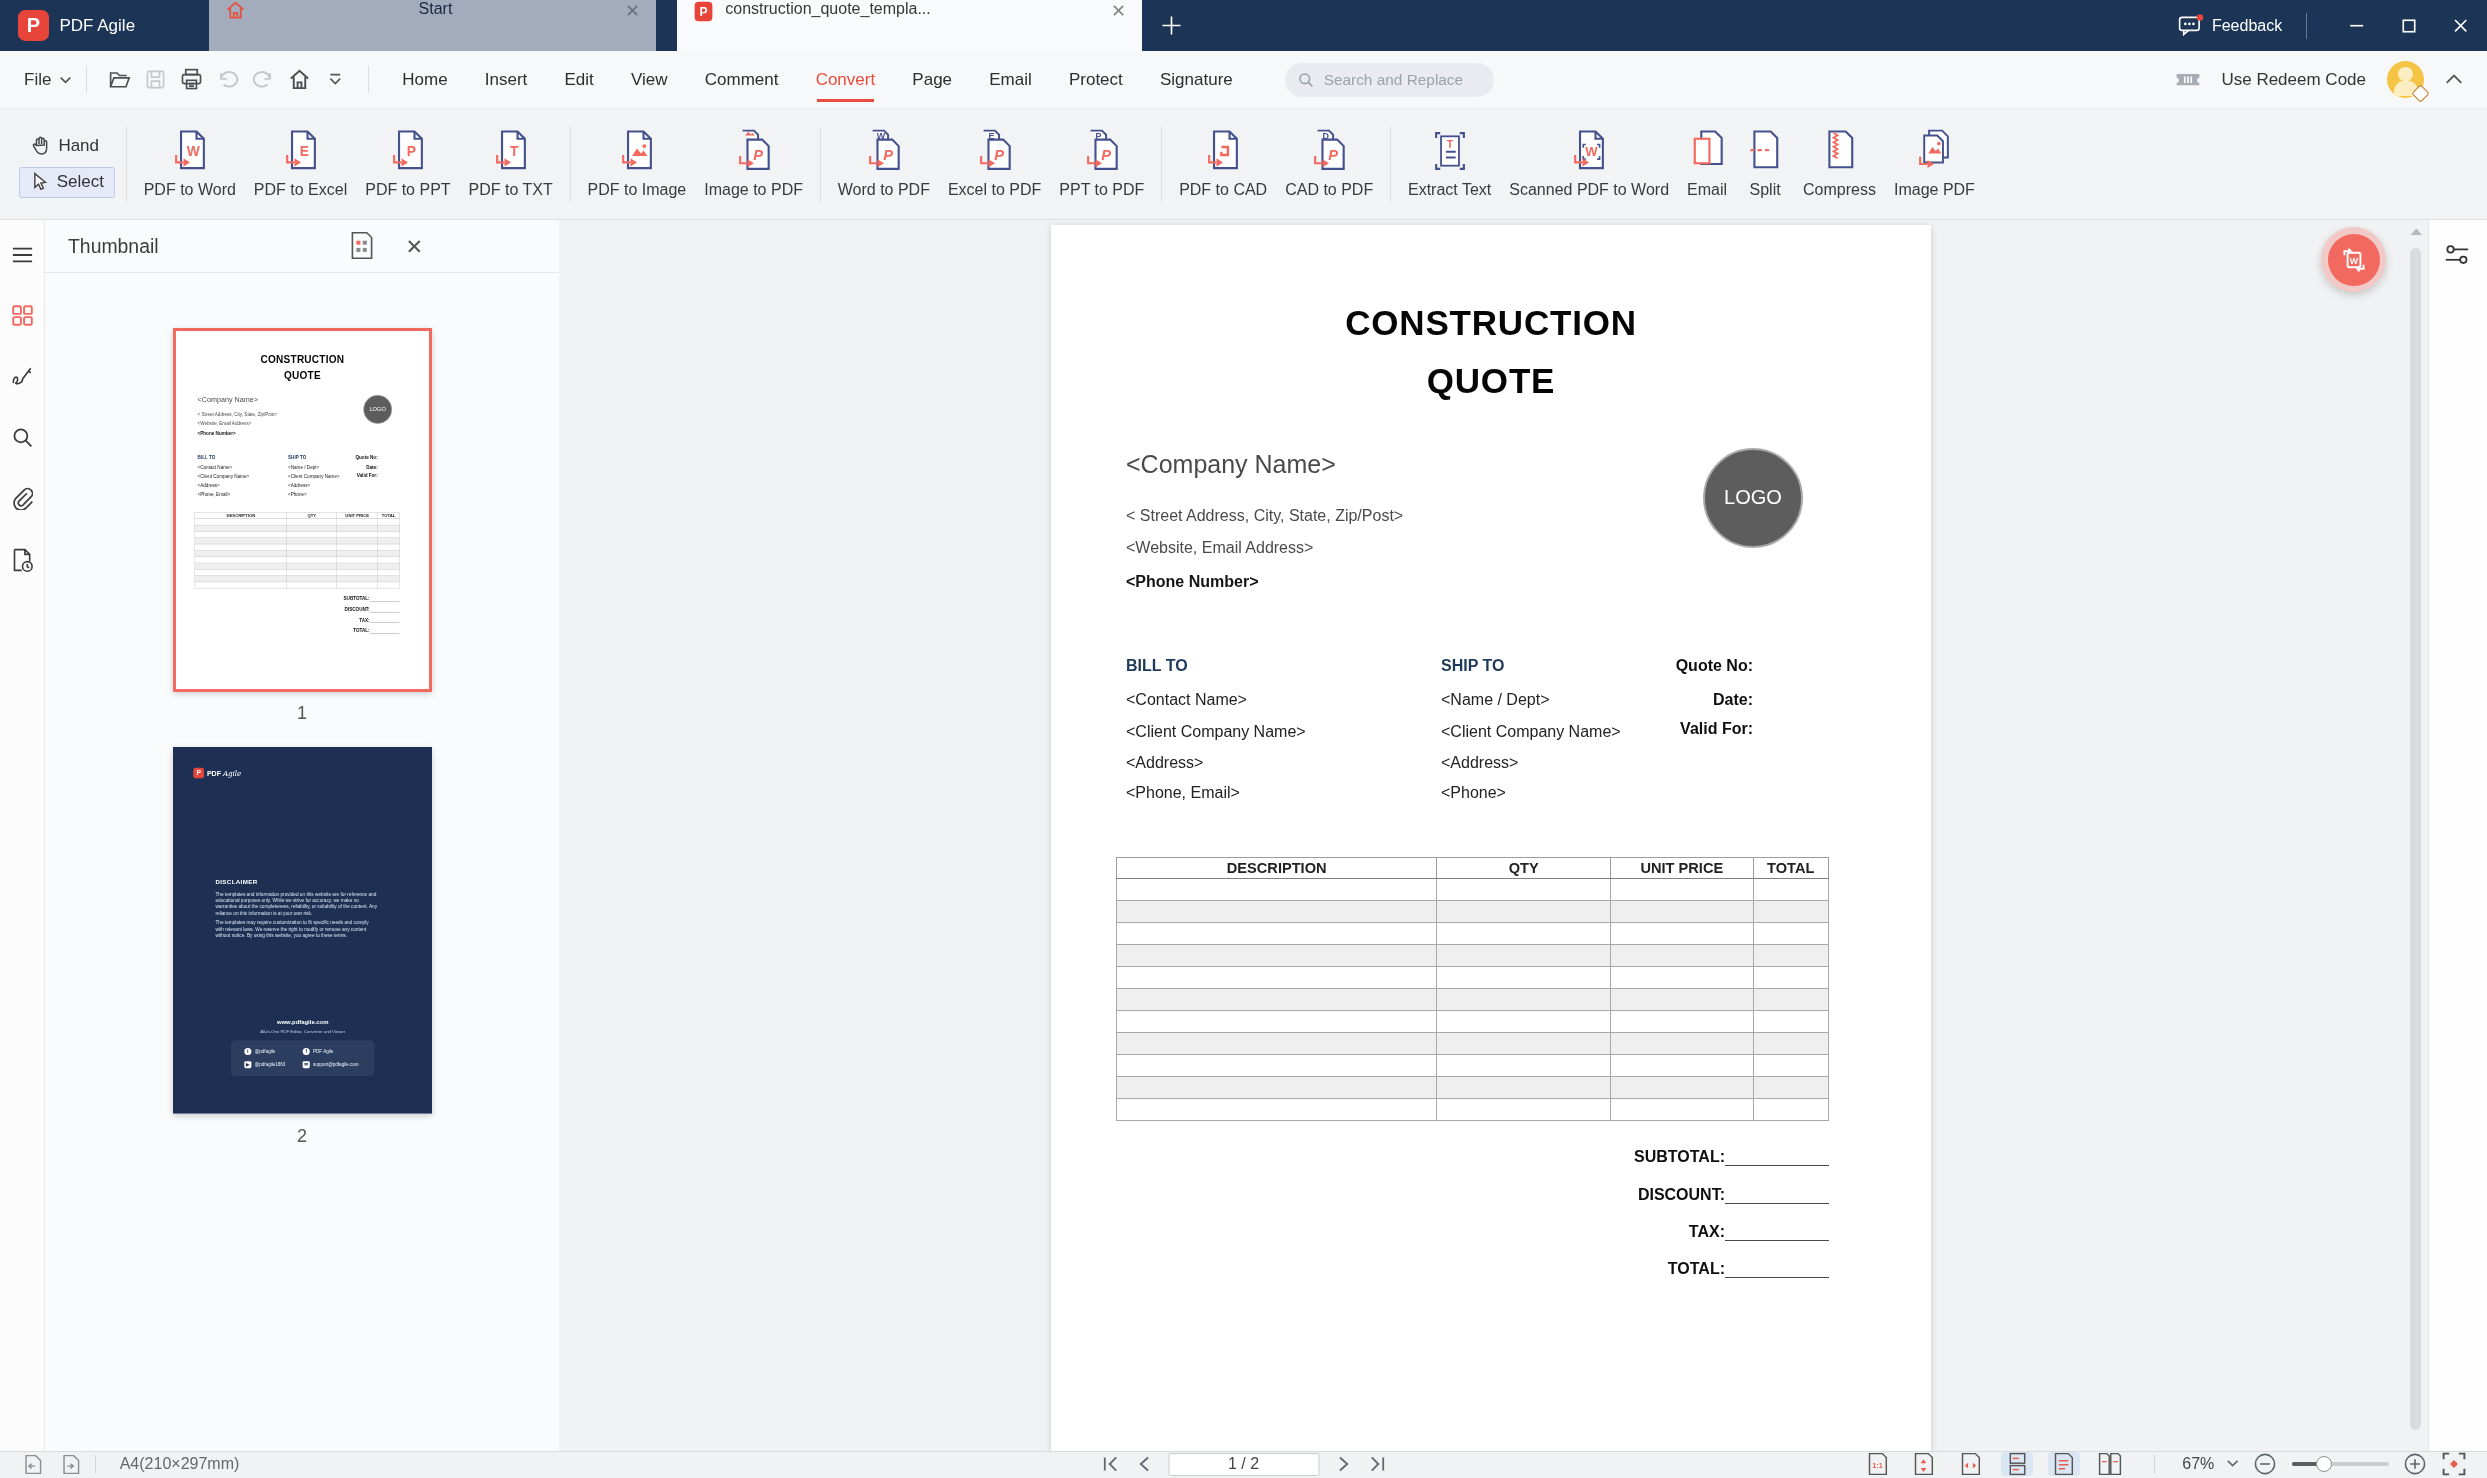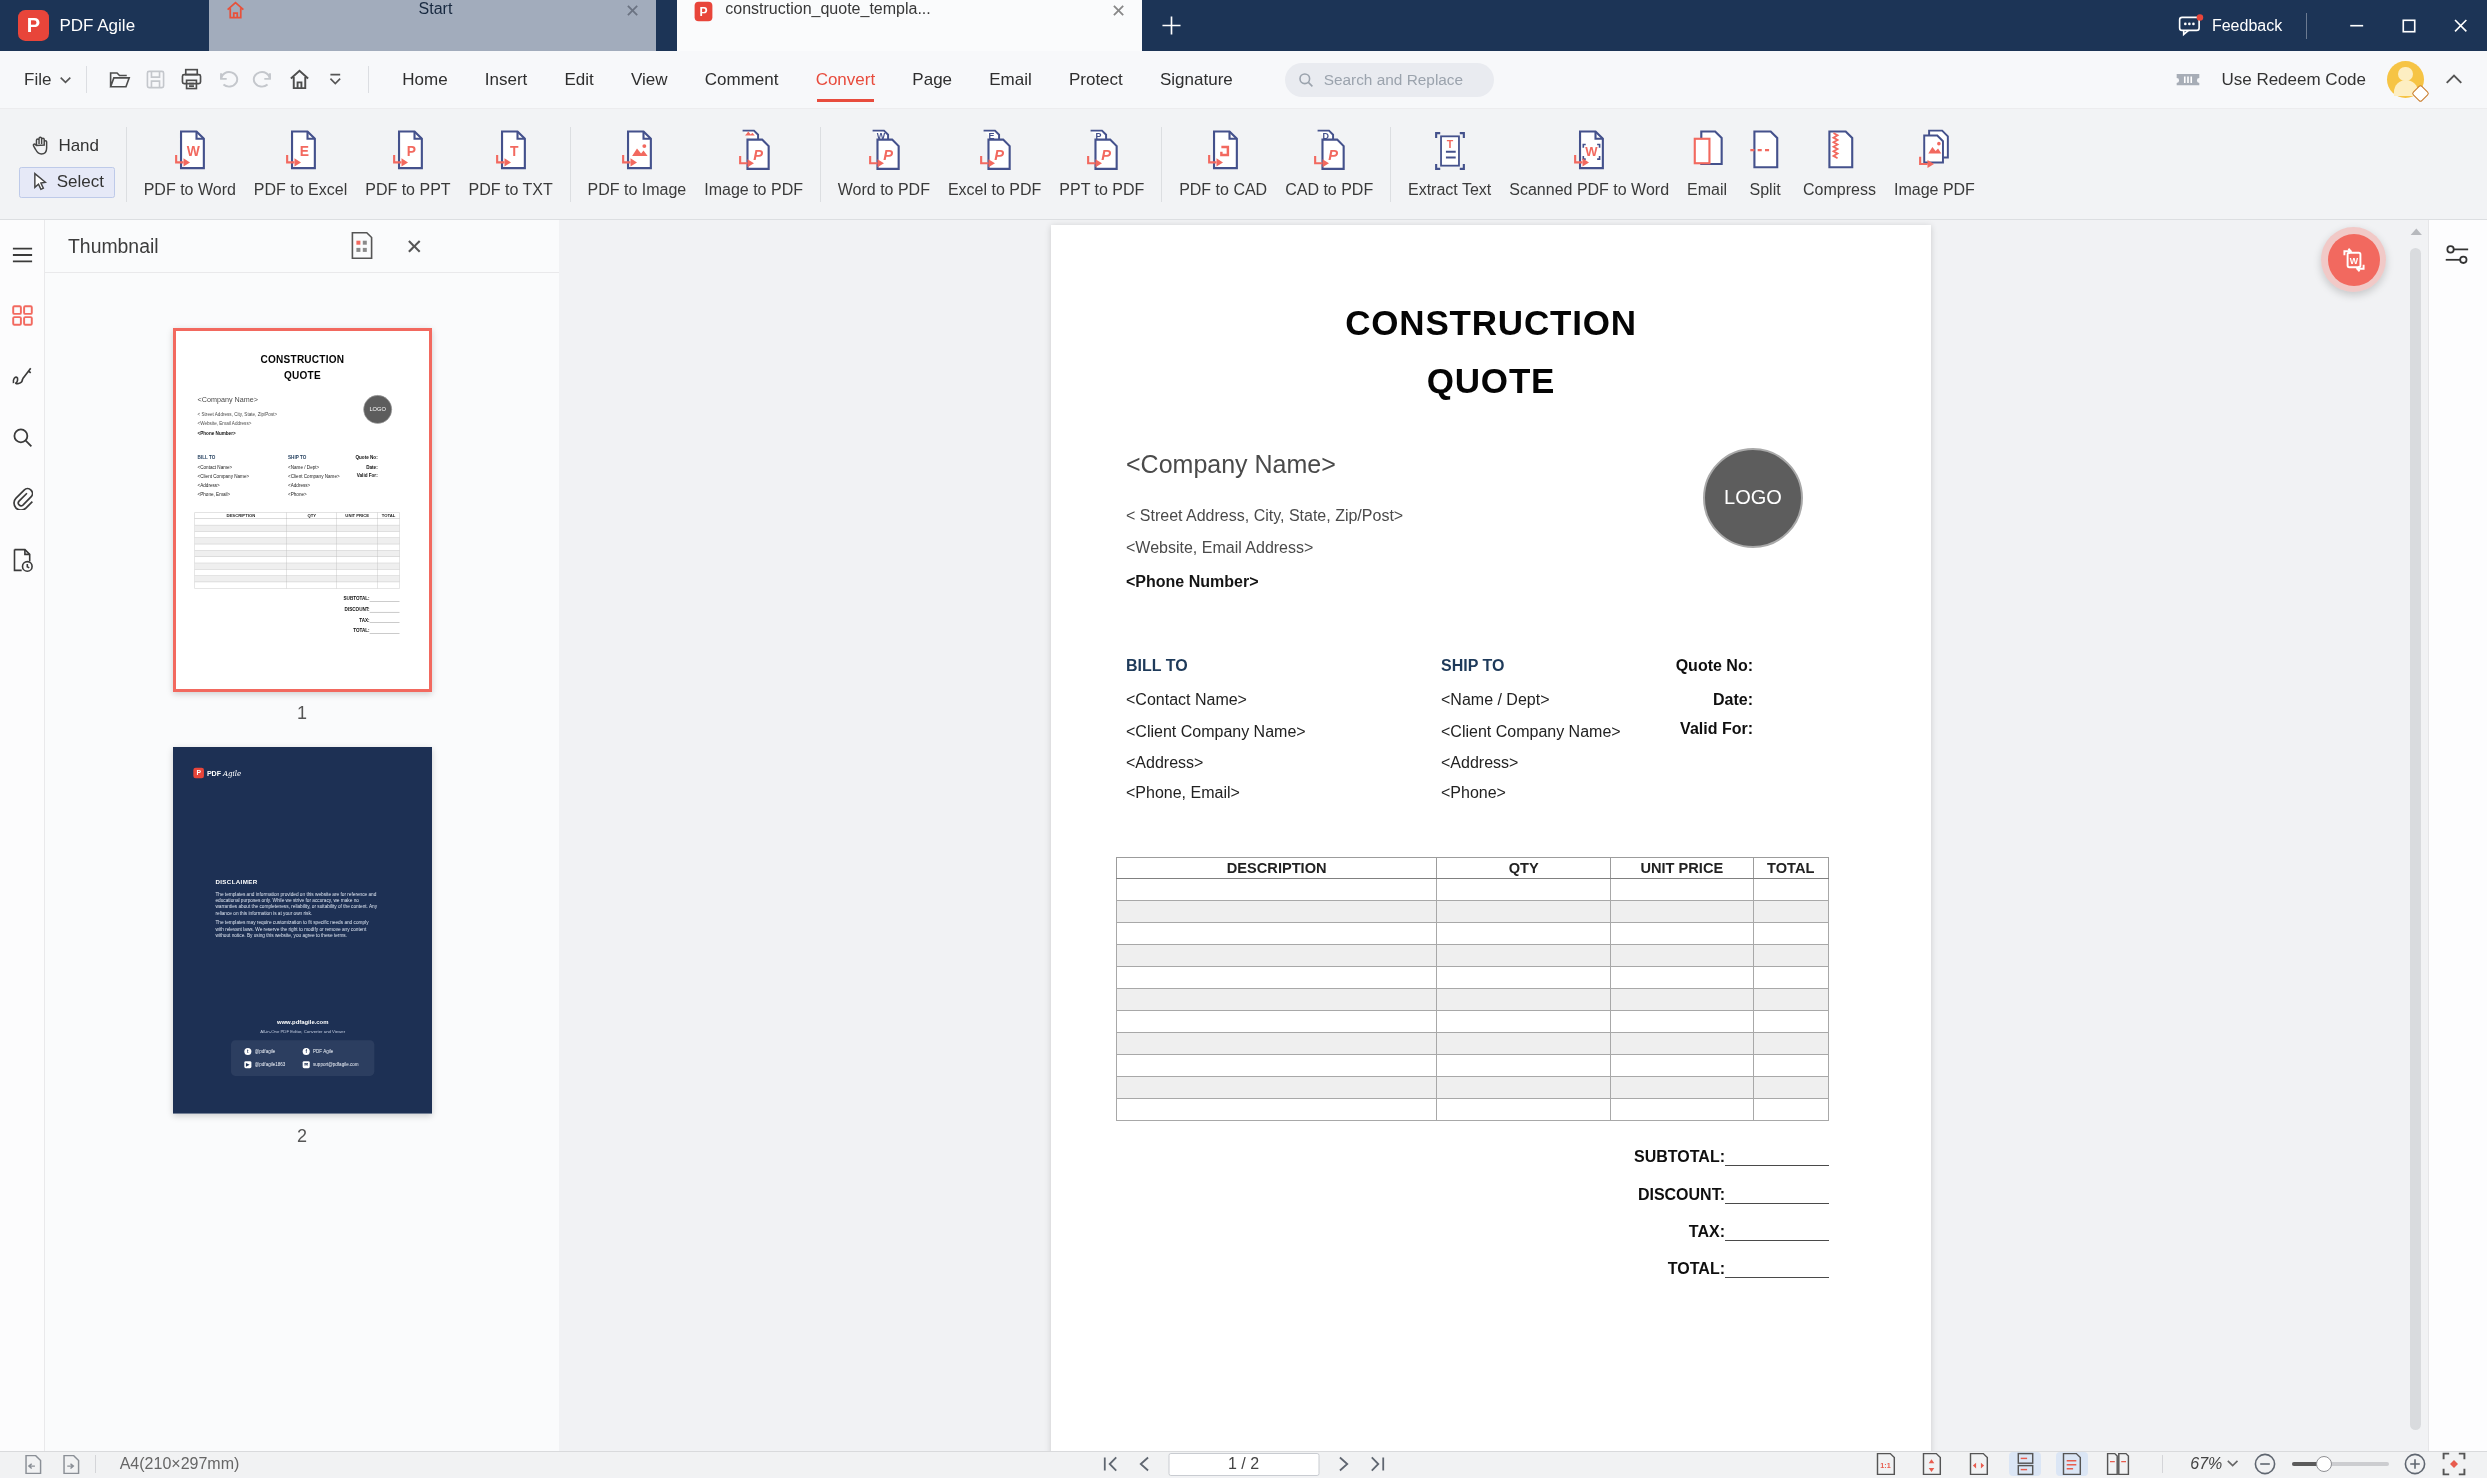--- a/index.html
+++ b/index.html
@@ -141,21 +141,21 @@
   .statusbar{position:absolute;left:0;top:1451px;width:100%;height:25px;background:#f1f2f3;
              border-top:0.8px solid #d9dadc;display:flex;align-items:center;padding:1px 21px;}
   .sb-div{width:0.8px;height:18px;background:#d4d5d8;margin:0 13px;}
   .sb-size{font-size:16px;color:#666;margin-left:11.3px;}
   .sb-center{position:absolute;left:50%;transform:translateX(-50%);display:flex;align-items:center;gap:18px;}
   .sb-pagebox{width:151px;height:23px;background:#fff;border:0.8px solid #c9ccd1;border-radius:2.4px;
               display:flex;align-items:center;justify-content:center;font-size:16px;color:#444;}
   .sb-right{margin-left:auto;display:flex;align-items:center;gap:14.6px;}
   .viewbtn{width:32px;height:24px;display:flex;align-items:center;justify-content:center;border-radius:4px;}
   .viewbtn.on{background:#dbe6f5;}
-  .zoomtxt{font-size:16px;color:#444;display:flex;align-items:center;gap:5px;font-style:italic;}
+  .zoomtxt{font-size:16px;color:#444;display:flex;align-items:center;gap:13px;}
   .slider{position:relative;width:97px;height:4.9px;background:#cccdd0;border-radius:2.4px;}
   .slider .fillz{position:absolute;left:0;top:0;height:4.9px;width:31px;background:#5b5b5b;border-radius:2.4px;}
   .slider .knob{position:absolute;left:24px;top:-5.7px;width:16px;height:16px;border-radius:50%;
                 background:#fff;border:1.6px solid #8f9094;}
   svg{display:block;}
 </style>
 </head>
 <body>
 
 <div class="app">

